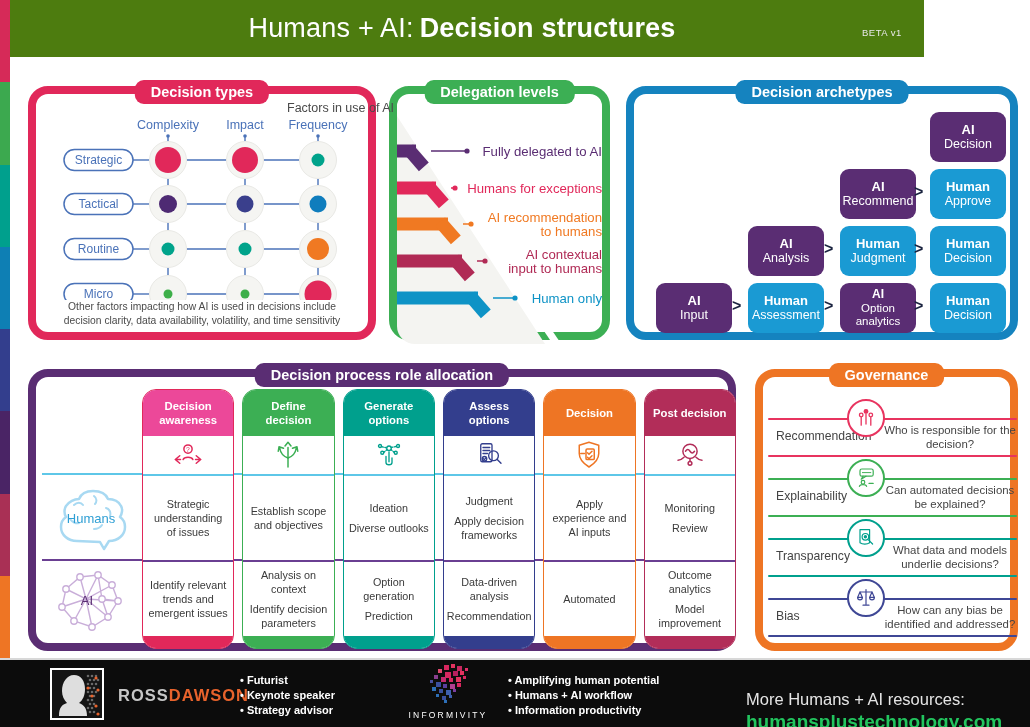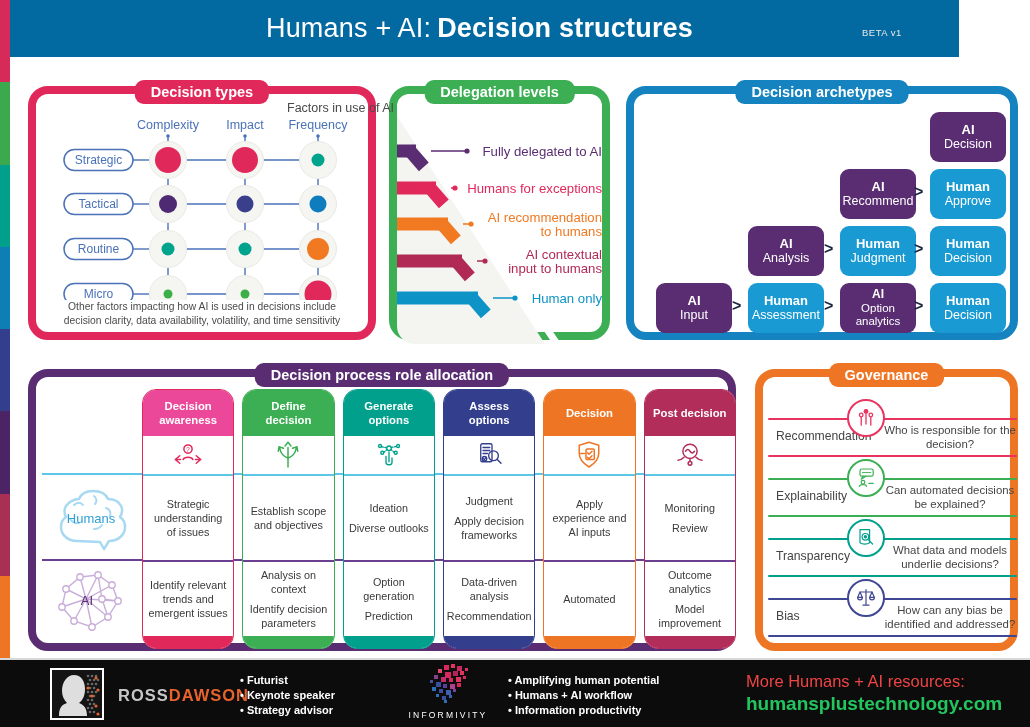--- a/index.html
+++ b/index.html
@@ -1,39 +1,39 @@
 <!DOCTYPE html>
 <html><head>
 <meta charset="utf-8">
 <style>
   html,body{margin:0;padding:0;background:#ffffff;}
   .page{position:relative;width:1030px;height:727px;background:#ffffff;overflow:hidden;
         font-family:"Liberation Sans",sans-serif;-webkit-font-smoothing:antialiased;}
   
-  .hdr{position:absolute;left:0;top:0;width:924px;height:57px;background:#0369a1;color:#fff;padding-left:35px;}
+  .hdr{position:absolute;left:0;top:0;width:924px;height:57px;background:#4d7c0f;color:#fff;}
   .hdr-title{position:absolute;left:0;right:0;top:13px;text-align:center;font-size:27px;letter-spacing:.2px;}
   .hdr-title .lt{font-weight:400;}
   .hdr-title .bd{font-weight:700;margin-left:6px;}
   .beta{position:absolute;left:862px;top:27px;font-size:9.5px;color:#e8e8e8;letter-spacing:.5px;}
   
   .strip{position:absolute;left:0;top:0;width:10px;height:658px;z-index:40;display:flex;flex-direction:column;}
   .strip div{flex:1;}
   
   .ftr{position:absolute;left:0;top:658px;width:1030px;height:69px;background:#0c0c0c;border-top:2px solid #d8d8d8;box-sizing:border-box;color:#fff;}
   .photo{position:absolute;left:50px;top:8px;width:54px;height:52px;background:#141414;border:2px solid #ffffff;box-sizing:border-box;}
   .brand{position:absolute;left:118px;top:26px;font-size:16.5px;font-weight:700;letter-spacing:1px;}
   .brand .ross{color:#c6c6c6;}
   .brand .dawson{color:#e8632c;}
   .bullets{position:absolute;top:13px;font-size:11px;font-weight:700;line-height:15px;color:#fff;}
   #bullets-left{left:240px;}
   #bullets-right{left:508px;}
   .informivity{position:absolute;left:402px;top:3px;width:92px;text-align:center;}
   .informivity .inf-label{font-size:8.5px;letter-spacing:2.2px;color:#fff;margin-top:1px;font-weight:400;}
   .resources{position:absolute;left:746px;top:11px;line-height:1.3;}
-  .res-1{font-size:16.5px;color:#ef4444;}
+  .res-1{font-size:16.5px;color:#e5e5e5;margin-top:18px;}
   .res-2{font-size:19px;font-weight:700;color:#22c55e;}
   
   .panel{position:absolute;border:8px solid #0ea5e9;border-radius:20px;background:#fff;box-sizing:border-box;}
   .badge{position:absolute;top:-14px;left:50%;transform:translateX(-50%);color:#fff;font-weight:700;
          font-size:14.5px;padding:4px 16px;border-radius:9px;white-space:nowrap;z-index:5;}
   #panel-types{left:28px;top:86px;width:348px;height:254px;}
   #panel-delegation{left:389px;top:86px;width:221px;height:254px;}
   #panel-archetypes{left:626px;top:86px;width:392px;height:254px;}
   #panel-roles{left:28px;top:369px;width:708px;height:282px;}
   #panel-governance{left:755px;top:369px;width:263px;height:282px;}

